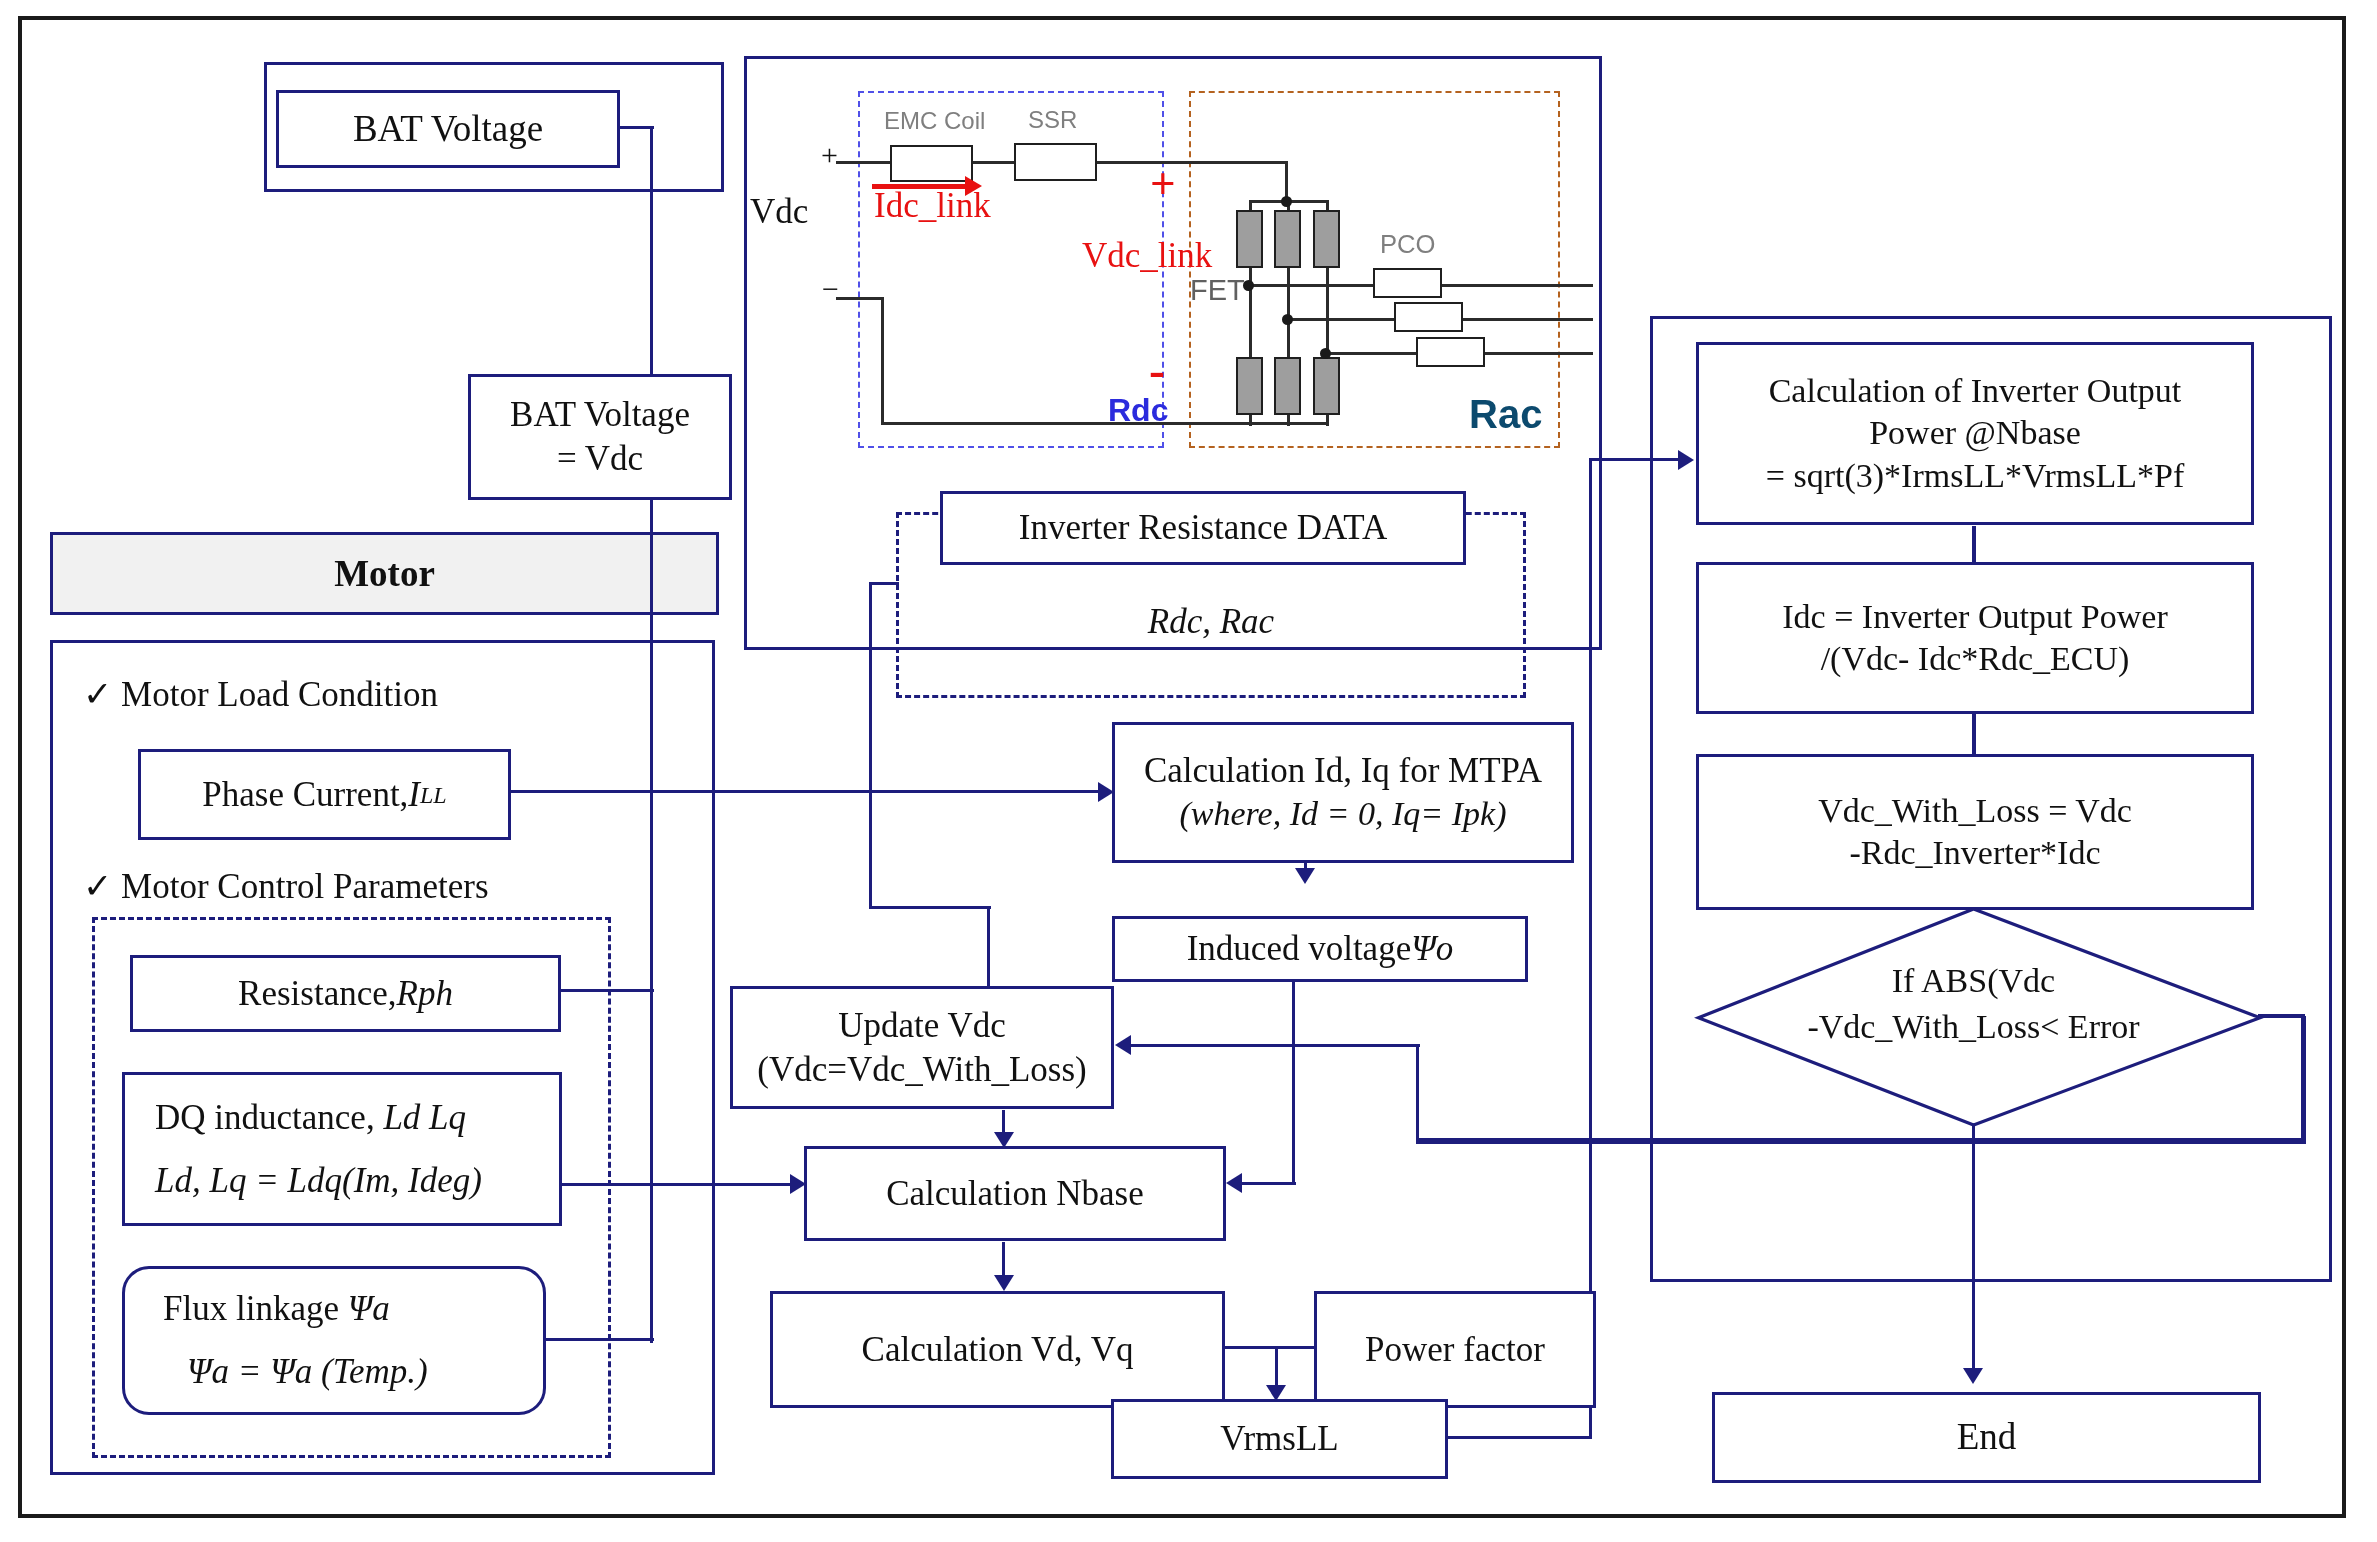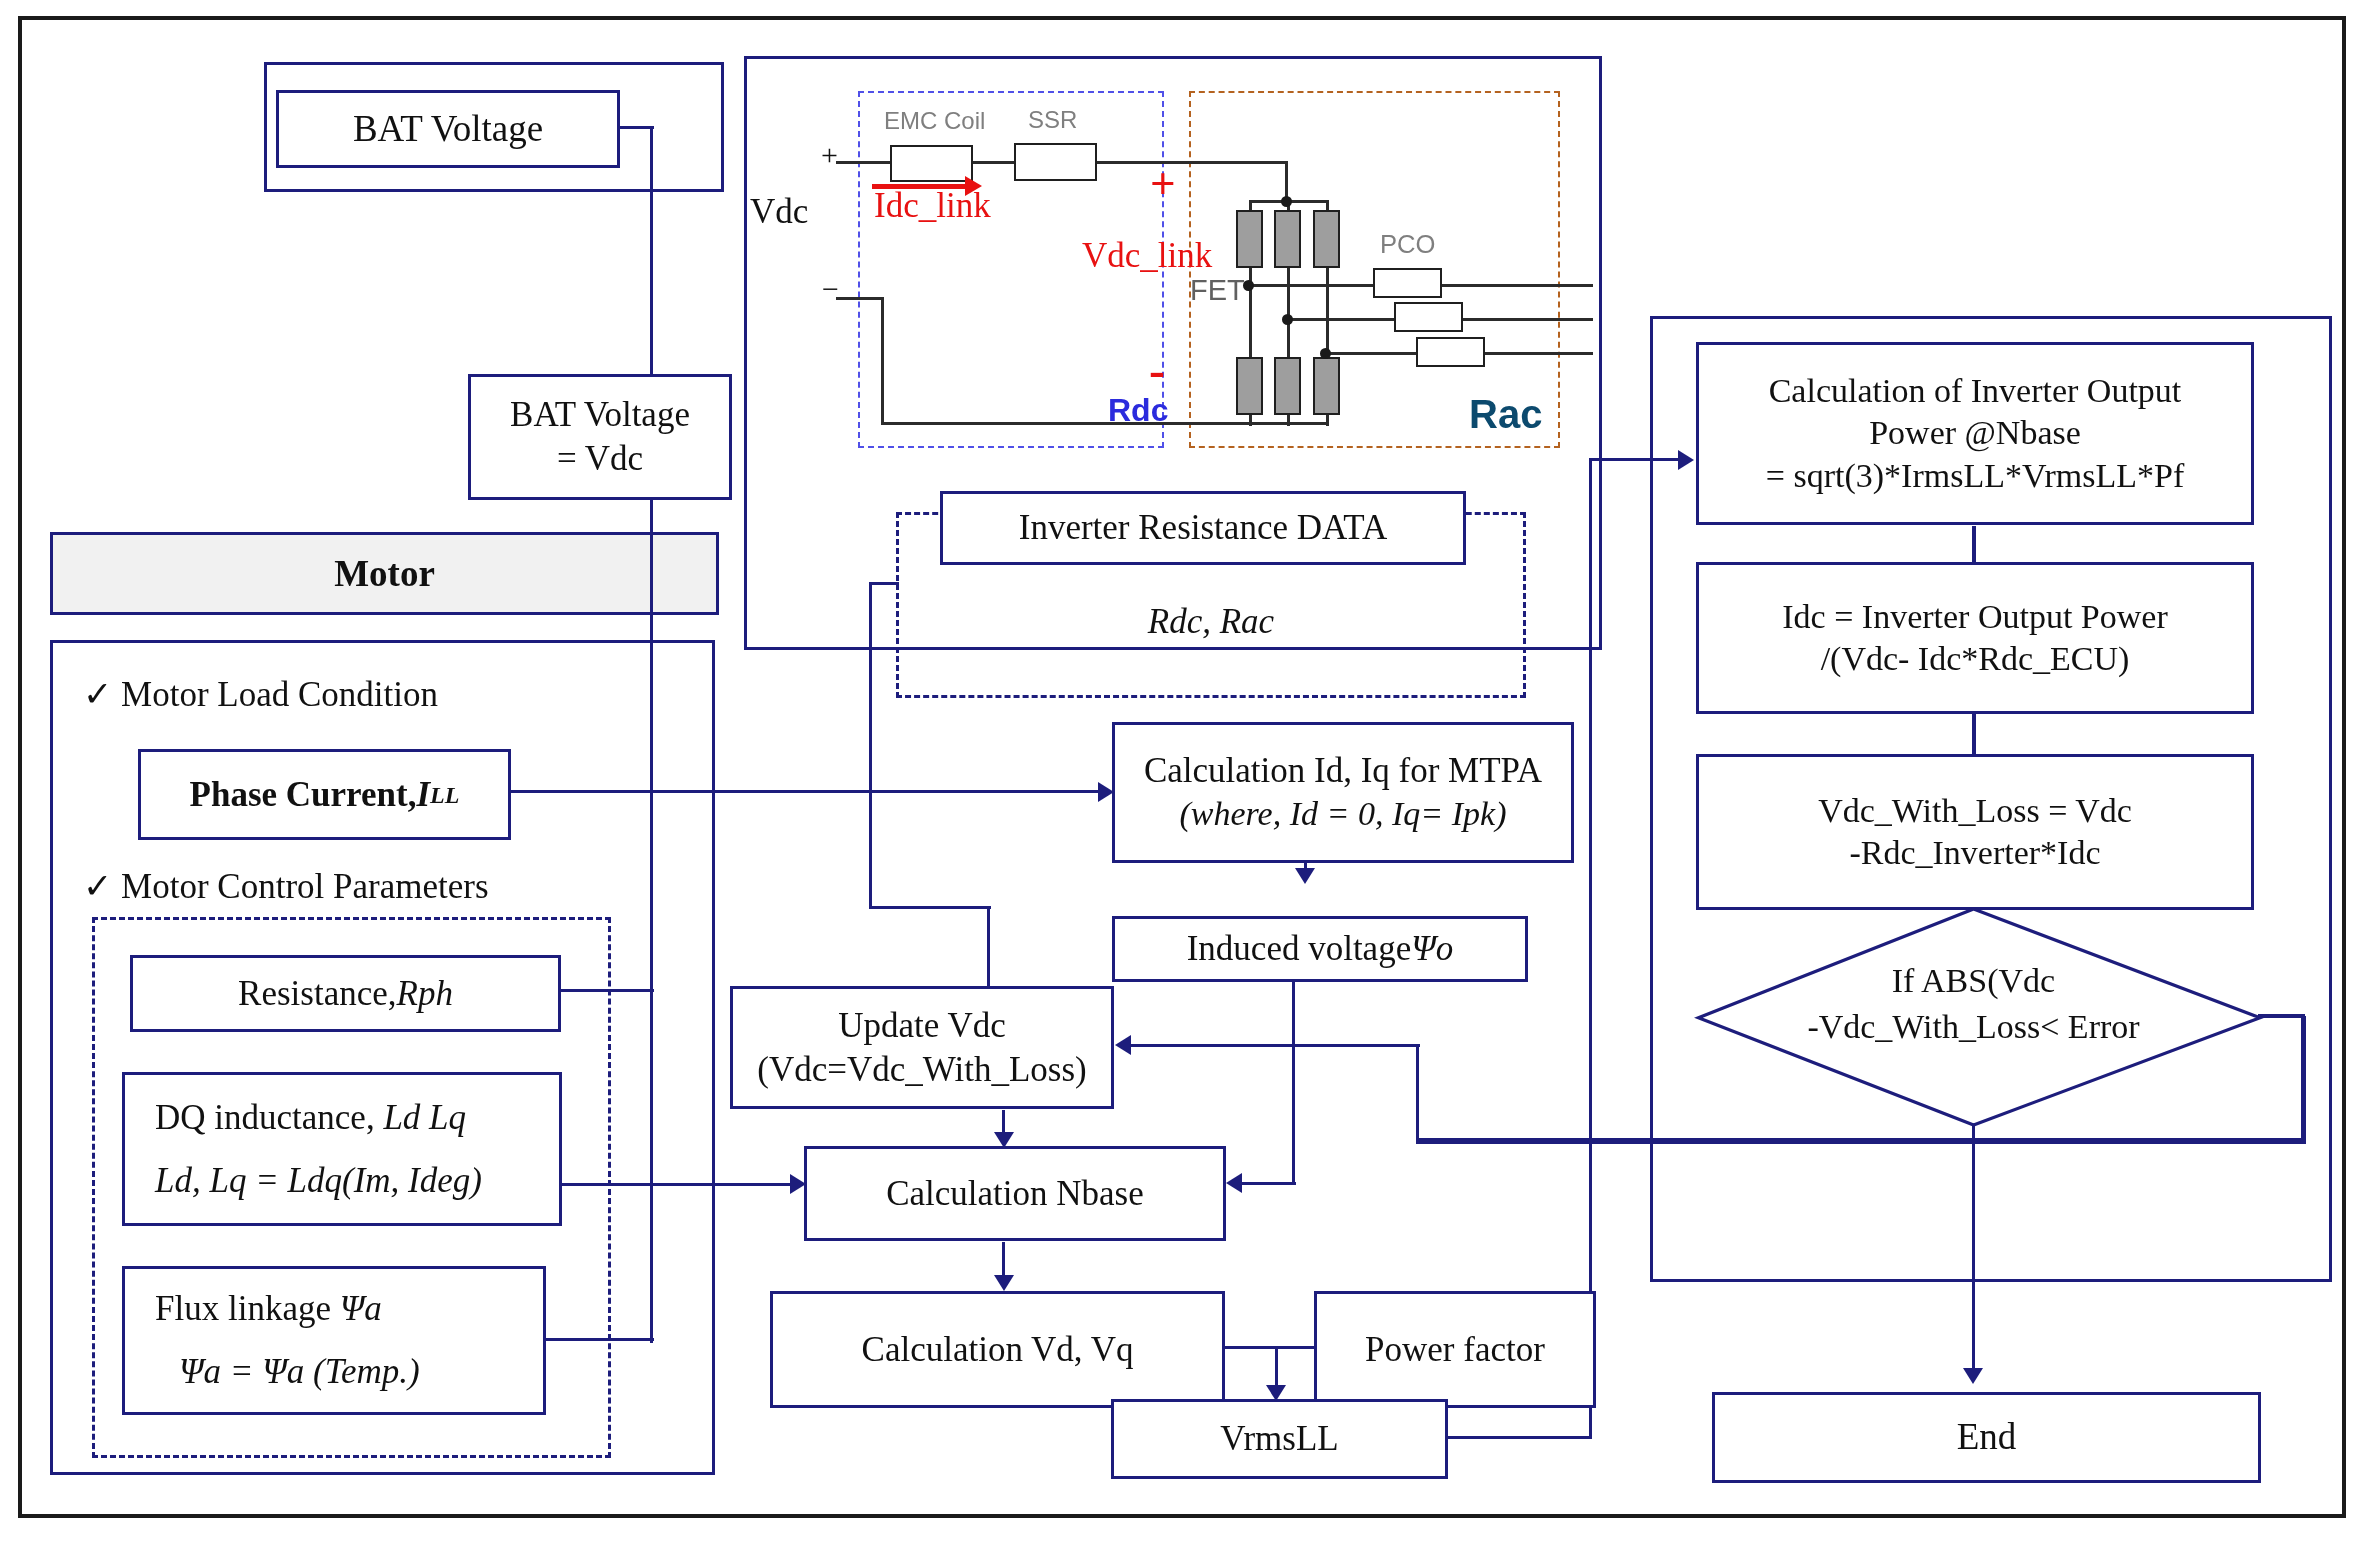--- a/index.html
+++ b/index.html
@@ -158,42 +158,42 @@
     <span>=  Vdc</span>
   </div>
 
   <div class="lbl bold f46" style="left:50px;top:552px;width:669px;text-align:center;">Motor</div>
 
   <div class="lbl f44" style="left:83px;top:674px;">
     <span>✓</span>
     <span>Motor Load Condition</span>
   </div>
 
-  <div class="box f44" style="left:138px;top:749px;width:373px;height:91px;flex-direction:row;font-weight:bold;">
+  <div class="box f44" style="left:138px;top:749px;width:373px;height:91px;flex-direction:row;">
     <span>Phase Current, </span>
     <span class="it">I</span>
     <sub class="it" style="font-size:24px;">LL</sub>
   </div>
 
   <div class="lbl f44" style="left:83px;top:866px;">
     <span>✓</span>
     <span>Motor Control Parameters</span>
   </div>
 
   <div class="box f44" style="left:130px;top:955px;width:431px;height:77px;flex-direction:row;">
     <span>Resistance, </span>
     <span class="it">Rph</span>
   </div>
 
   <div class="box f44" style="left:122px;top:1072px;width:440px;height:154px;align-items:flex-start;padding-left:30px;text-align:left;">
     <span><span>DQ inductance, </span><span class="it">Ld Lq</span></span>
     <span class="it" style="margin-top:19px;">Ld, Lq = Ldq(Im, Ideg)</span>
   </div>
 
-  <div class="box f44" style="left:122px;top:1266px;width:424px;height:149px;align-items:flex-start;padding-left:30px;text-align:left;">
+  <div class="box f44" style="left:122px;top:1266px;width:424px;height:149px;align-items:flex-start;padding-left:38px;text-align:left;border-radius:27px;">
     <span><span>Flux linkage  </span><span class="it">Ψa</span></span>
     <span class="it" style="margin-top:19px;padding-left:24px;">Ψa =  Ψa (Temp.)</span>
   </div>
 
   <div class="box f44" style="left:940px;top:491px;width:526px;height:74px;">
     <span>Inverter Resistance DATA</span>
   </div>
   <div class="lbl it f44" style="left:896px;top:602px;width:630px;text-align:center;">Rdc, Rac</div>
 
   <div class="box" style="left:1112px;top:722px;width:462px;height:141px;">

